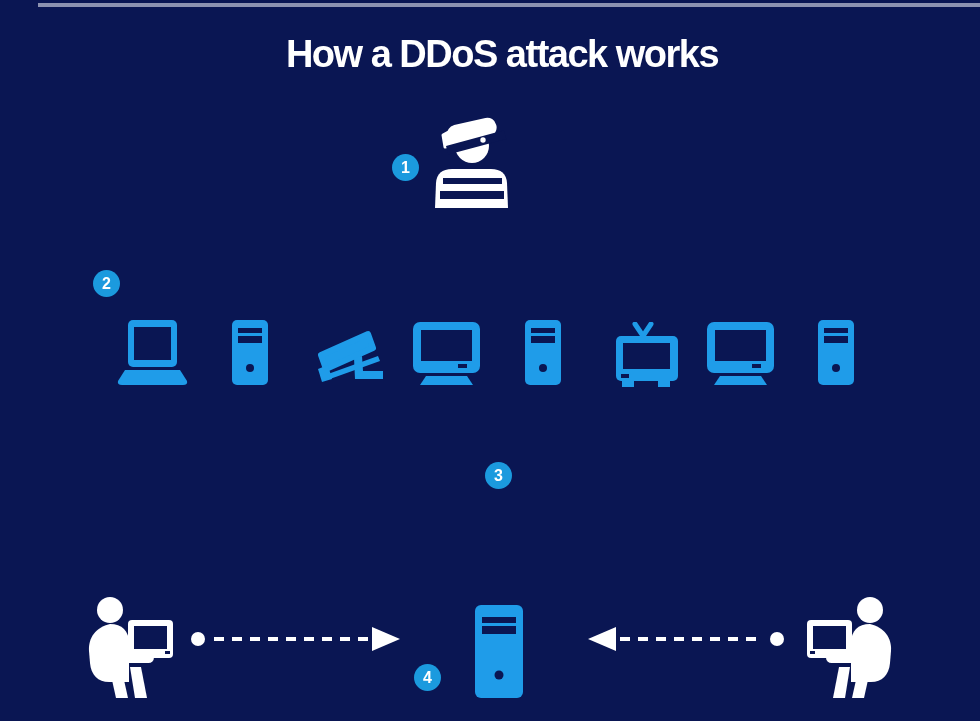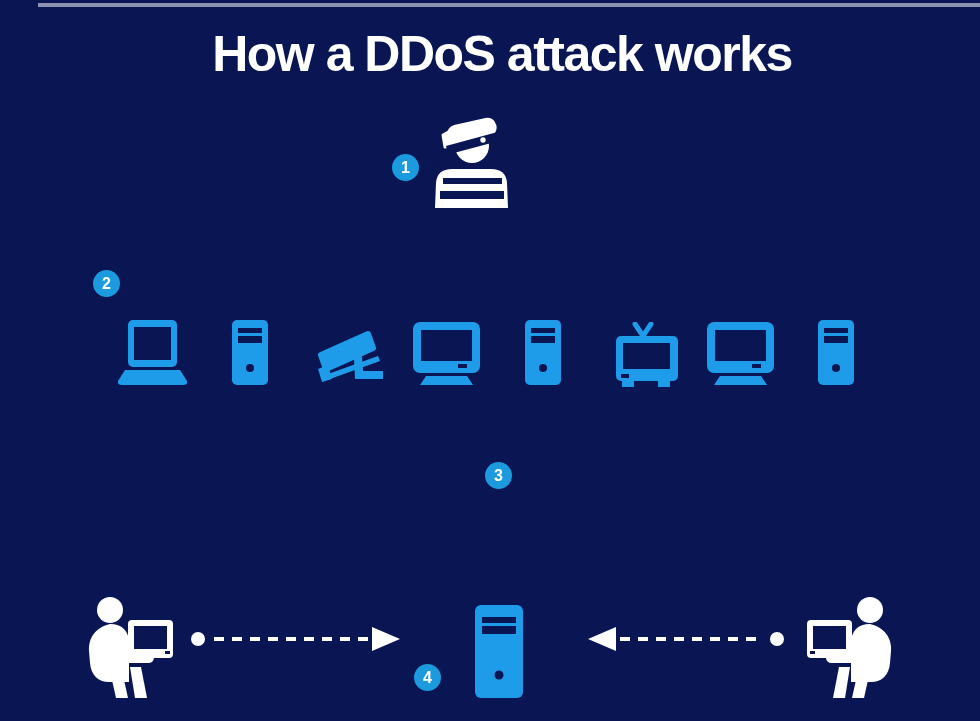--- a/index.html
+++ b/index.html
@@ -10,21 +10,21 @@
     --rule:#8c92b0;
   }
   *{margin:0;padding:0;box-sizing:border-box;}
   body{background:#000;font-family:"Liberation Sans",sans-serif;}
   .canvas{
     position:relative;width:980px;height:721px;background:var(--bg);overflow:hidden;
   }
   .top-rule{position:absolute;left:38px;top:3px;width:942px;height:4px;background:var(--rule);}
   .title{
     position:absolute;top:28px;left:0;width:100%;text-align:center;
-    color:var(--white);font-size:50px;line-height:52px;font-weight:800;letter-spacing:-1.5px;padding-left:24px;
+    color:var(--white);font-size:38px;line-height:52px;font-weight:800;letter-spacing:-1.5px;padding-left:24px;
   }
   .badge{
     position:absolute;width:27px;height:27px;border-radius:50%;background:var(--badge);
     color:var(--white);font-size:16px;font-weight:700;
     display:flex;align-items:center;justify-content:center;
   }
   .icon{position:absolute;}
   .icon svg{display:block;width:100%;height:100%;}
   .fill-blue{fill:var(--blue);}
   .fill-white{fill:var(--white);}

